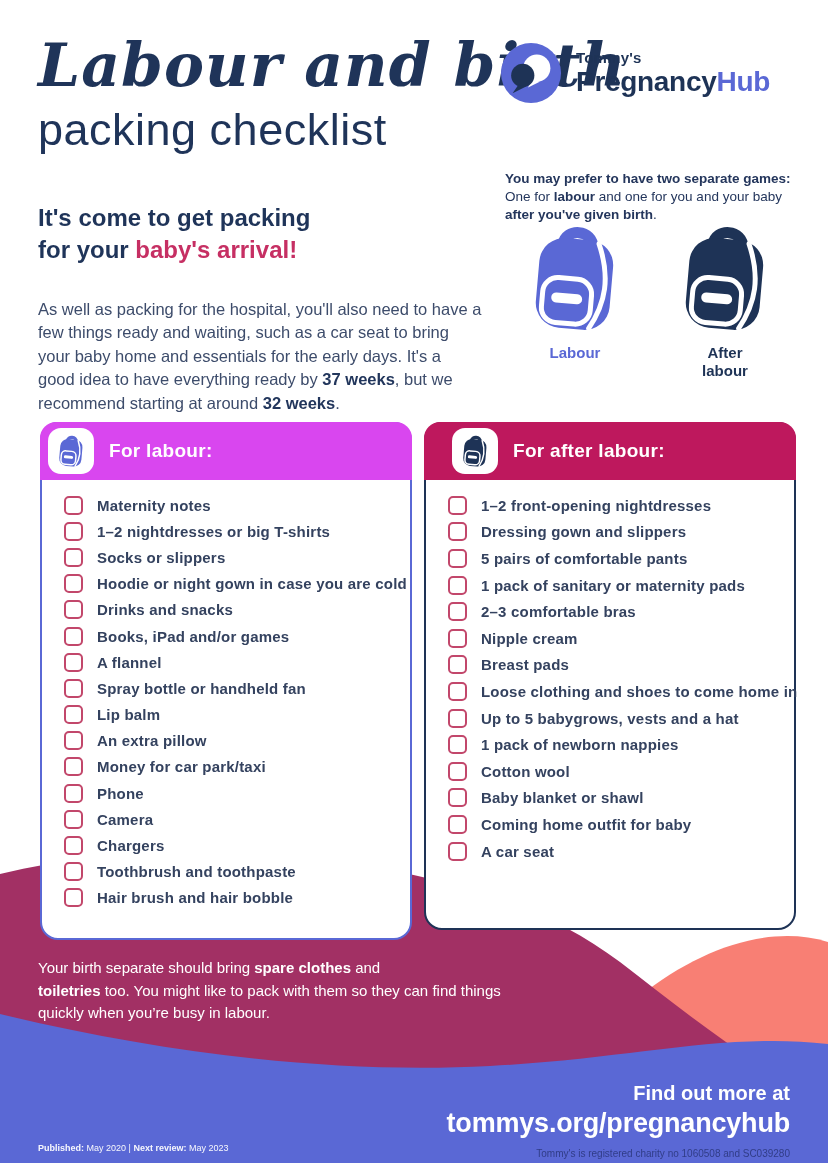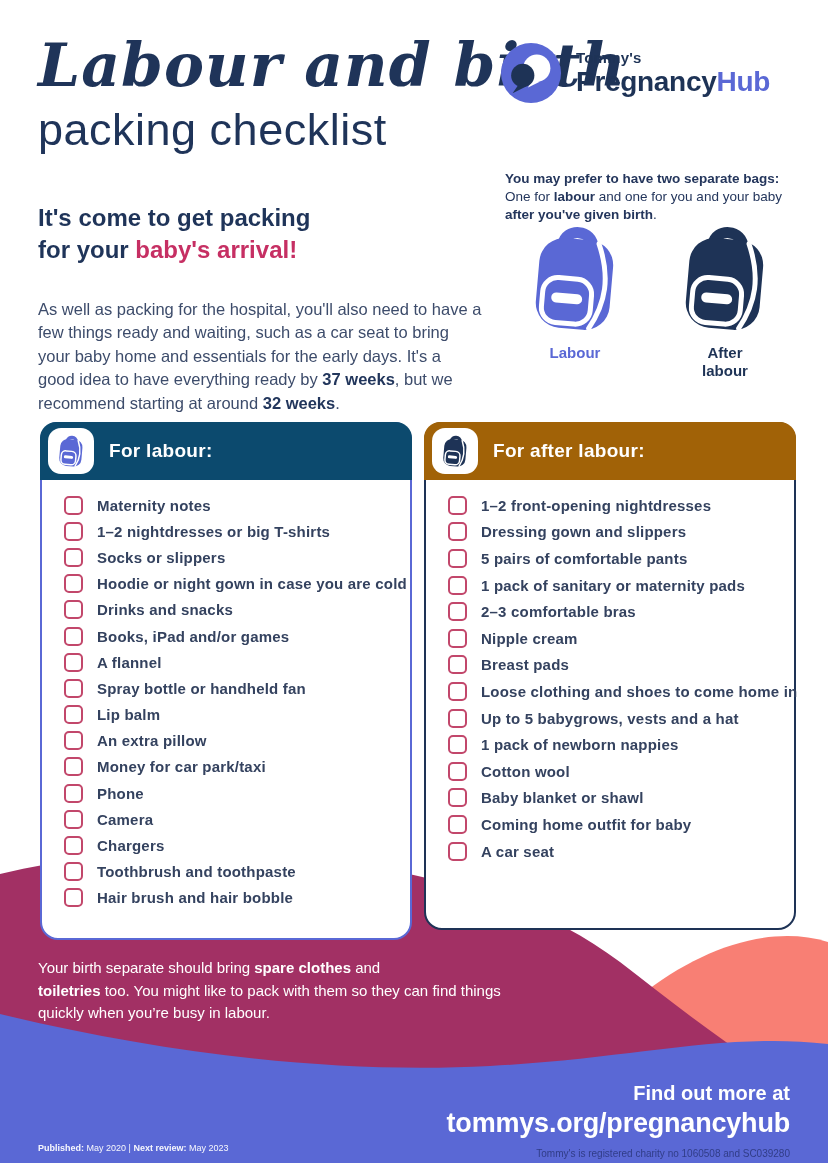--- a/index.html
+++ b/index.html
@@ -41,22 +41,22 @@
   .intro{position:absolute;left:38px;top:281px;width:444px;z-index:2;
     font-size:16.5px;line-height:23.5px;color:#3D4C6B;font-weight:500;}
   .intro b{color:#22365C;font-weight:800;}
   
   .card{position:absolute;top:422px;width:372px;background:#fff;border-radius:18px;
     box-sizing:border-box;z-index:2;}
   .card.left{left:40px;height:518px;border:2px solid #5A68D5;}
   .card.right{left:424px;height:508px;border:2px solid #1E3356;}
   .card-header{height:58px;margin:-2px -2px 0;border-radius:16px 16px 0 0;
     display:flex;align-items:center;}
-  .card.left  .card-header{background:#0c4a6e;}
-  .card.right .card-header{background:#a16207;}
+  .card.left  .card-header{background:#d946ef;}
+  .card.right .card-header{background:#be185d;padding-left:20px;}
   .hdr-icon{width:46px;height:46px;background:#fff;border-radius:13px;margin-left:8px;
     display:flex;align-items:center;justify-content:center;}
   .card.left  .hdr-icon{color:#5A68D5;}
   .card.right .hdr-icon{color:#1E3356;}
   .hdr-title{color:#fff;font-size:19px;font-weight:700;margin-left:15px;letter-spacing:.3px;}
   .list{padding:12px 20px 0 22px;}
   .row{display:flex;align-items:center;height:26.2px;}
   .card.right .row{height:26.6px;}
   .cb{width:15px;height:15px;border:2px solid #C2476B;border-radius:5px;background:#fff;
     margin-right:14px;flex:0 0 auto;}
@@ -111,21 +111,21 @@
       <path d="M33,38 L29,47 L41,41 Z" fill="#fff"></path>
       <circle cx="23.5" cy="34.5" r="12" fill="#1E3356"></circle>
       <path d="M19,44 L13,53 L27,46 Z" fill="#1E3356"></path>
     </svg>
     <div class="logo-text">
       <div class="logo-top">Tommy's</div>
       <div class="logo-main"><span class="main">Pregnancy</span><span class="accent">Hub</span></div>
     </div>
   </div>
 
-  <p class="bags-note"><span class="lead">You may prefer to have two separate bags:</span><span>One for </span><b>labour</b><span> and one for you and your baby </span><b>after you've given birth</b><span>.</span></p>
+  <p class="bags-note"><span class="lead">You may prefer to have two separate games:</span><span>One for </span><b>labour</b><span> and one for you and your baby </span><b>after you've given birth</b><span>.</span></p>
 
   <div class="bags-row">
     <div class="bag-col labour">
       <svg class="bp" width="100" height="112" style="color:#5A68D5;margin:0 auto">
           <use href="#bp"></use>
         </svg>
       <div class="bag-label">Labour</div>
     </div>
     <div class="bag-col after">
       <svg class="bp" width="100" height="112" style="color:#1E3356;margin:0 auto">

